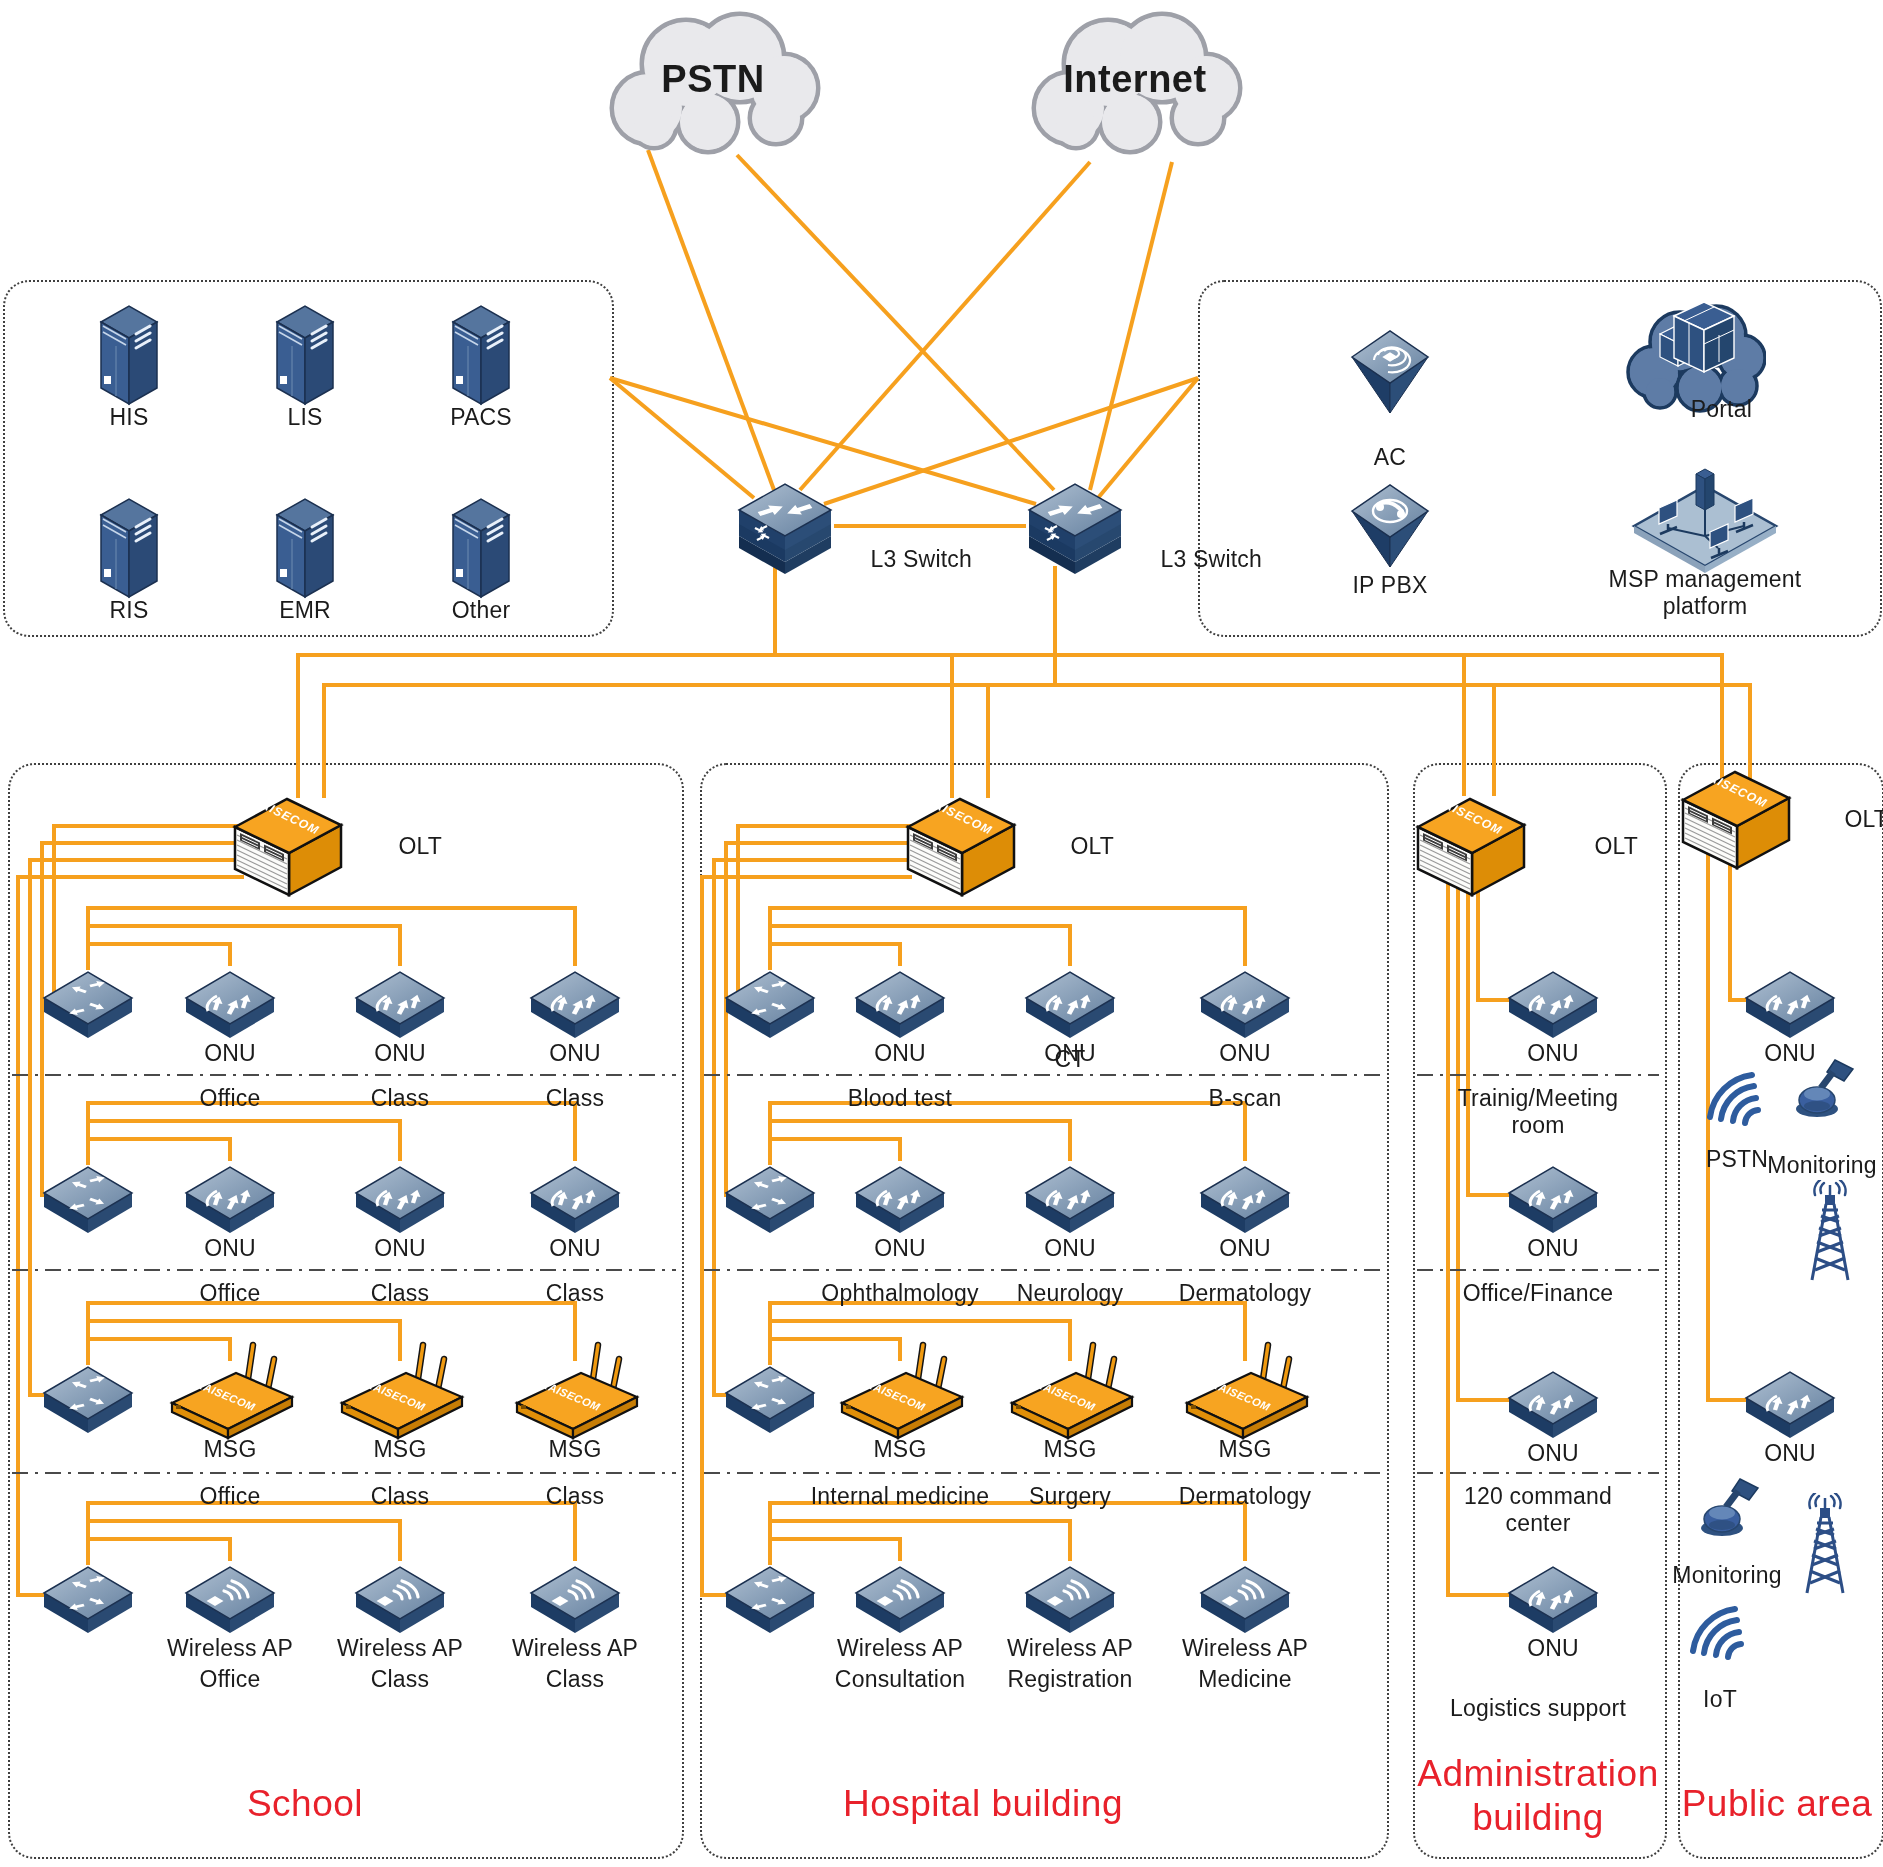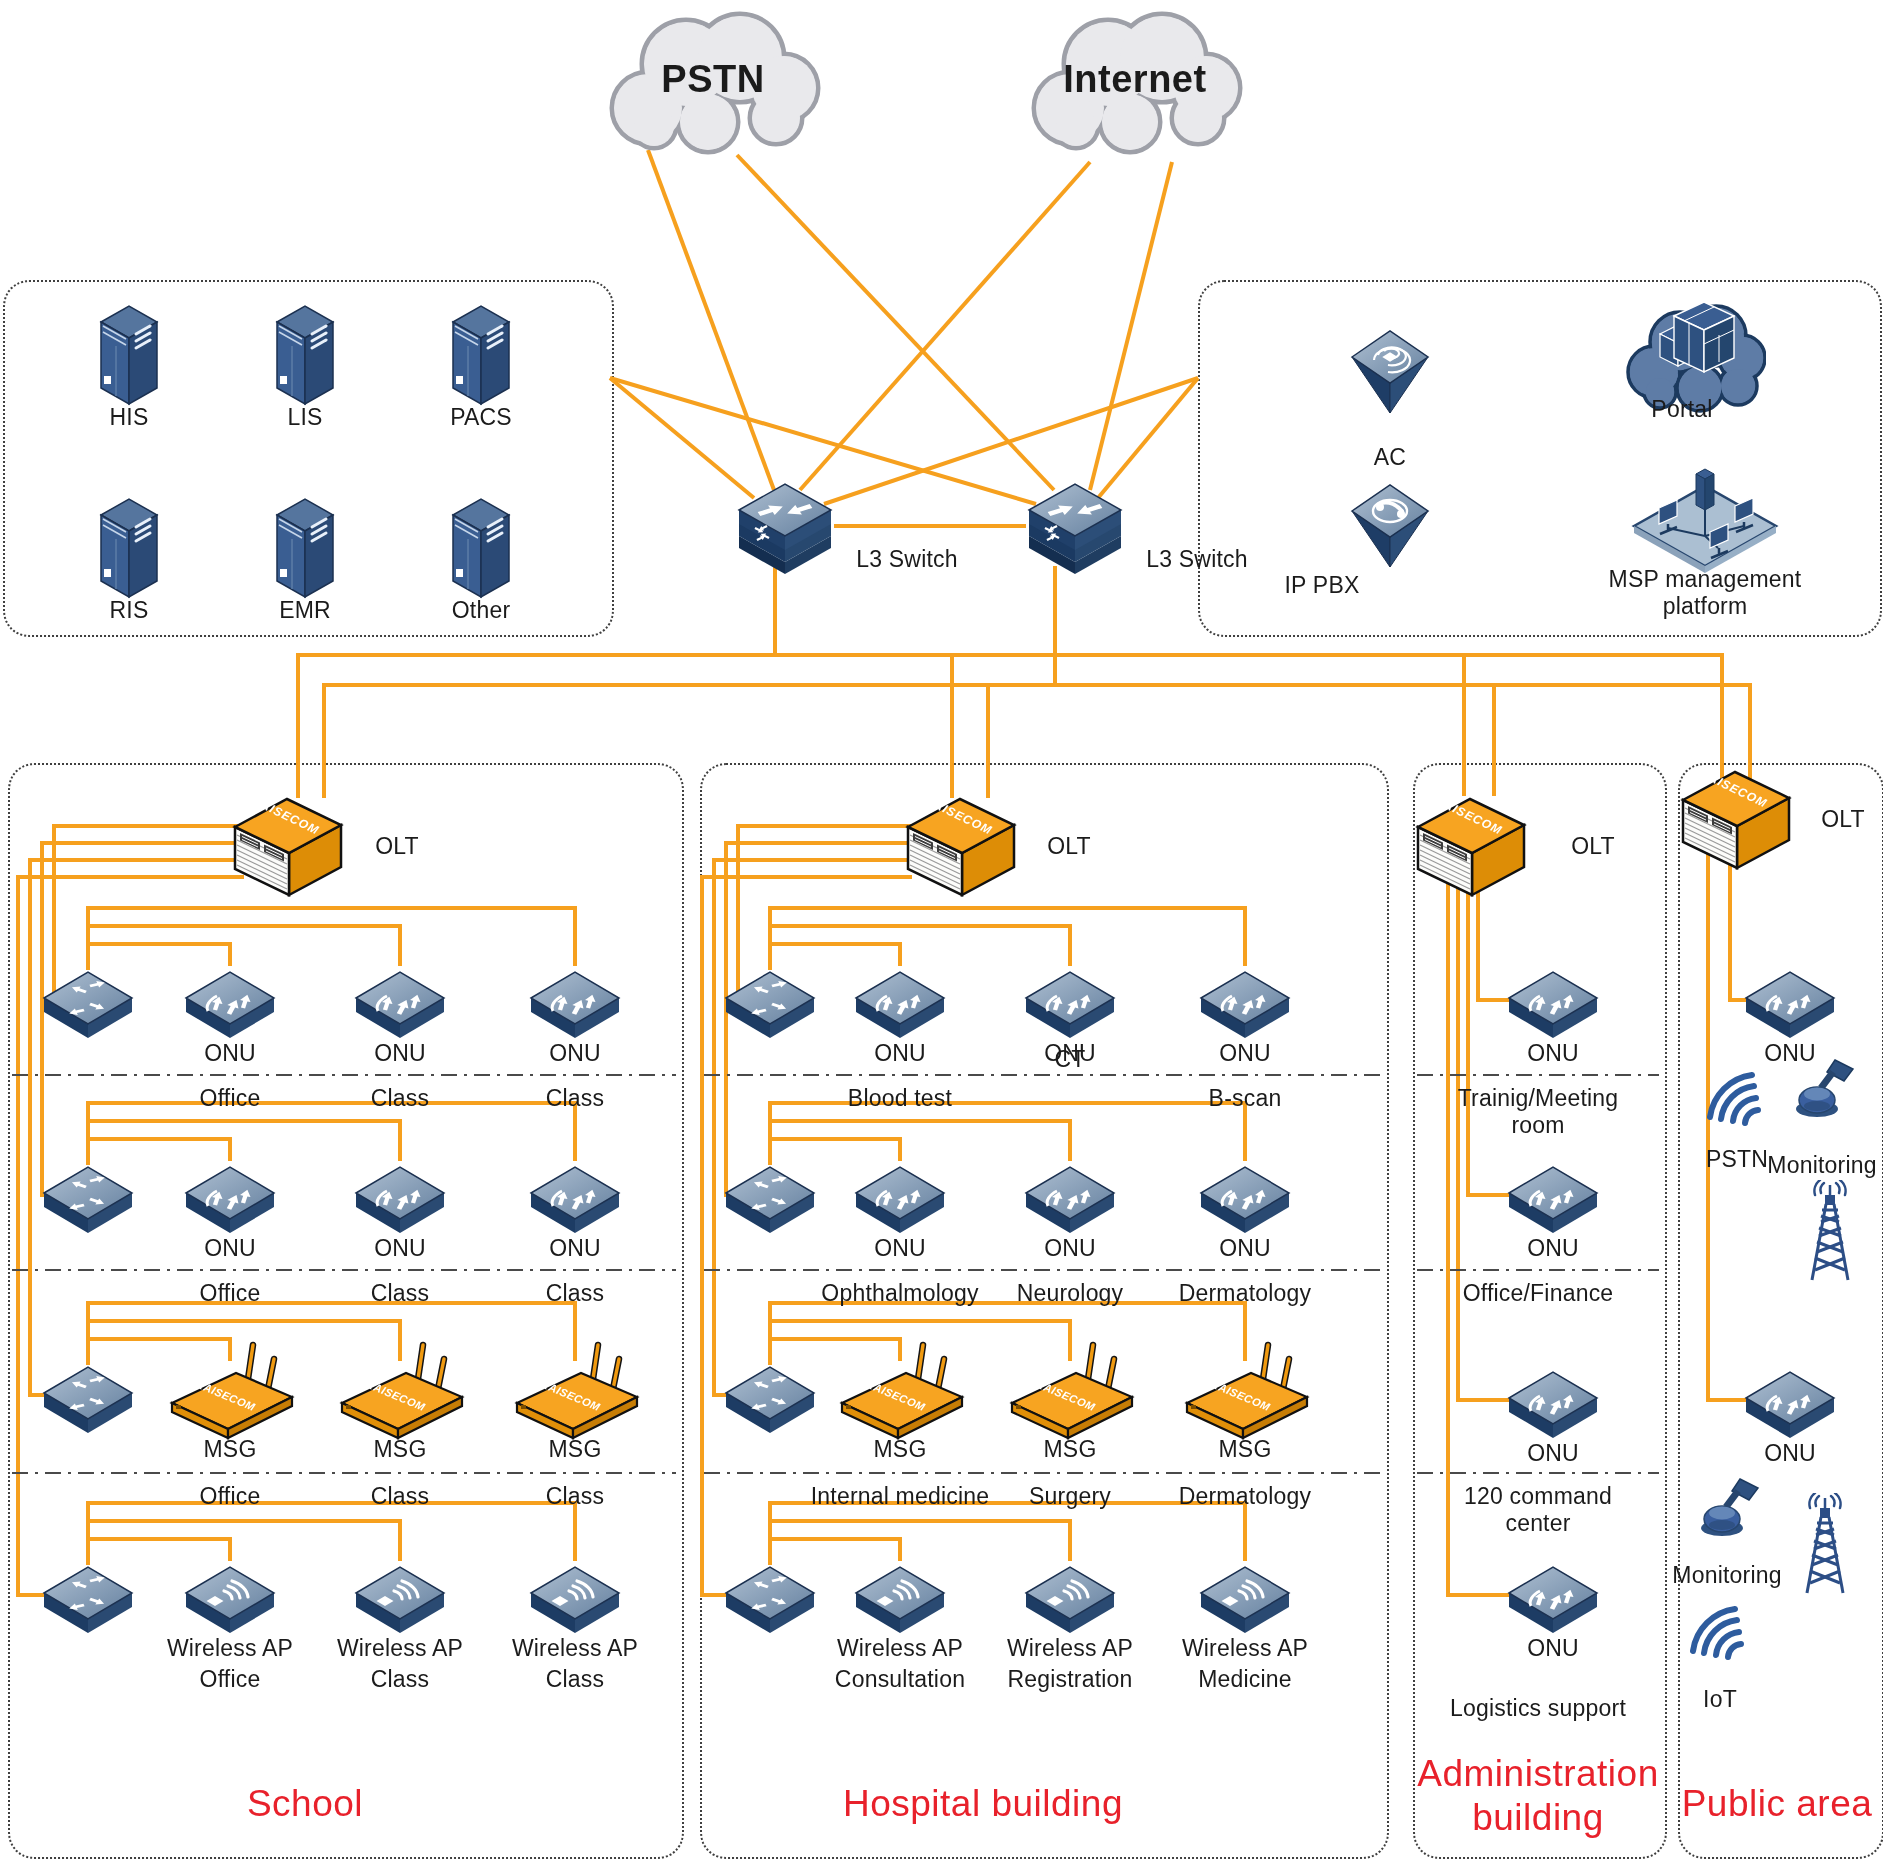--- a/index.html
+++ b/index.html
@@ -4,21 +4,21 @@
 <style>
   html,body{margin:0;padding:0}
   body{width:1883px;height:1867px;position:relative;background:#fff;
        font-family:"Liberation Sans", sans-serif;overflow:hidden;color:#1b1b1b}
   #wires{position:absolute;left:0;top:0;z-index:1}
   path.w{stroke:#F6A01E;stroke-width:4;fill:none}
   path.d{stroke:#4a4a4a;stroke-width:2.2;fill:none;stroke-dasharray:16 7 3 7}
   .dbox{position:absolute;border:2.5px dotted #3f3f3f;border-radius:26px;z-index:0}
   .dev{position:absolute;z-index:3}
   .lbl{position:absolute;z-index:4;font-size:23px;line-height:1.18;text-align:center;letter-spacing:.2px}
-  .lbl.left{text-align:center}
+  .lbl.left{text-align:right}
   .lbl.red{font-size:37px;color:#E8212B;letter-spacing:.5px}
   .cloud{position:absolute;z-index:3}
   .cloud .cl-label{position:absolute;inset:0;display:flex;align-items:center;justify-content:center;
        font-weight:bold;font-size:38px;padding-bottom:10px;letter-spacing:.5px}
 </style>
 </head>
 <body>
 
 <svg width="0" height="0" style="position:absolute" aria-hidden="true">
 <defs>
@@ -557,21 +557,21 @@
     <div class="lbl left" style="left: 842px; top: 546px; width: 130px;">L3 Switch</div>
     <div class="lbl left" style="left: 1132px; top: 546px; width: 130px;">L3 Switch</div>
     <div class="lbl" style="left: 59px; top: 404px; width: 140px;">HIS</div>
     <div class="lbl" style="left: 235px; top: 404px; width: 140px;">LIS</div>
     <div class="lbl" style="left: 411px; top: 404px; width: 140px;">PACS</div>
     <div class="lbl" style="left: 59px; top: 597px; width: 140px;">RIS</div>
     <div class="lbl" style="left: 235px; top: 597px; width: 140px;">EMR</div>
     <div class="lbl" style="left: 411px; top: 597px; width: 140px;">Other</div>
     <div class="lbl" style="left: 1330px; top: 418px; width: 120px; margin-top: 26px;">AC</div>
     <div class="lbl left" style="left: 1612px; top: 396px; width: 140px;">Portal</div>
-    <div class="lbl" style="left: 1252px; top: 572px; width: 140px;">IP PBX</div>
+    <div class="lbl" style="left: 1320px; top: 572px; width: 140px;">IP PBX</div>
     <div class="lbl" style="left: 1580px; top: 566px; width: 250px;">MSP management platform</div>
     <div class="lbl left" style="left: 352px; top: 833px; width: 90px;">OLT</div>
     <div class="lbl left" style="left: 1024px; top: 833px; width: 90px;">OLT</div>
     <div class="lbl left" style="left: 1548px; top: 833px; width: 90px;">OLT</div>
     <div class="lbl left" style="left: 1798px; top: 806px; width: 90px;">OLT</div>
     <div class="lbl" style="left: 1498px; top: 1040px; width: 110px;">ONU</div>
     <div class="lbl" style="left: 1435.5px; top: 1085px; width: 205px;">Trainig/Meeting room</div>
     <div class="lbl" style="left: 1498px; top: 1235px; width: 110px;">ONU</div>
     <div class="lbl" style="left: 1433px; top: 1280px; width: 210px;">Office/Finance</div>
     <div class="lbl" style="left: 1498px; top: 1440px; width: 110px;">ONU</div>

